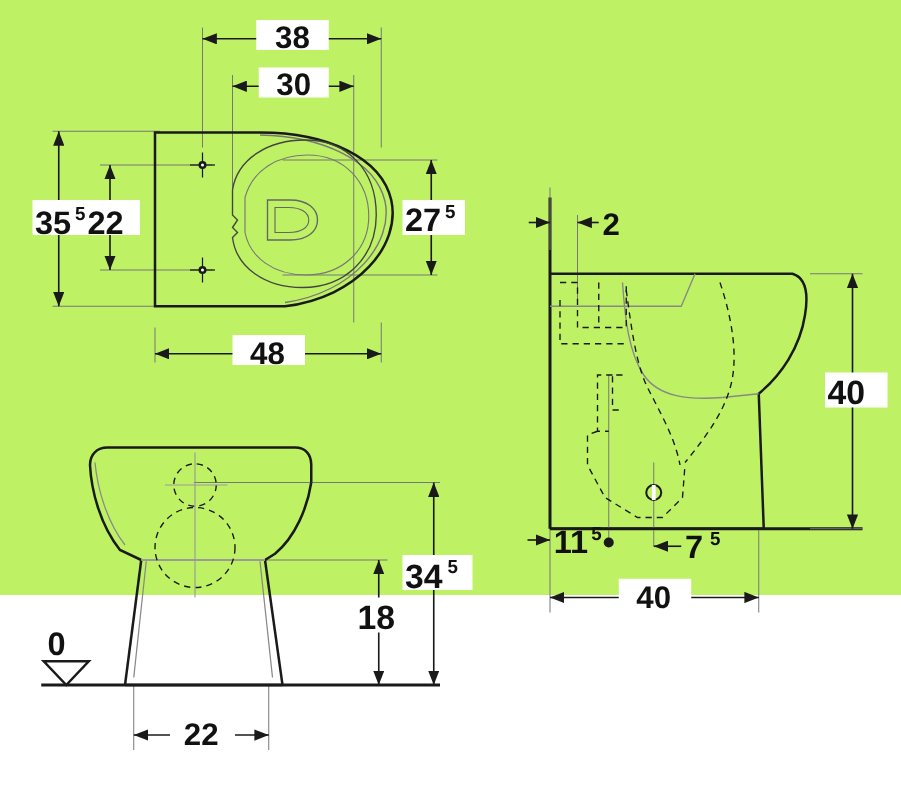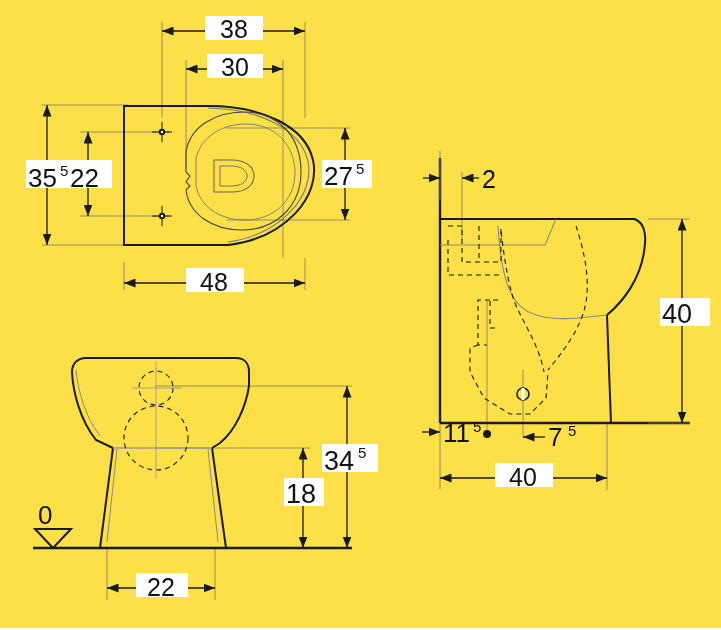--- a/index.html
+++ b/index.html
@@ -1,18 +1,18 @@
 <!DOCTYPE html>
 <html><head>
 <meta charset="utf-8">
 <style>
   html,body{margin:0;padding:0;background:#ffffff;}
   body{width:721px;height:630px;overflow:hidden;
        font-family:"Liberation Sans", sans-serif;}
-  #sheet{position:relative;width:721px;height:628px;background:#fde047;}
+  #sheet{position:relative;width:721px;height:476px;background:#bef264;font-weight:bold;}
   svg{display:block;}
   text{font-family:"Liberation Sans", sans-serif;fill:#111;}
 </style>
 </head>
 <body>
 
 <div id="sheet">
 <svg width="721" height="630" viewBox="0 0 721 630">
 
   <defs>

